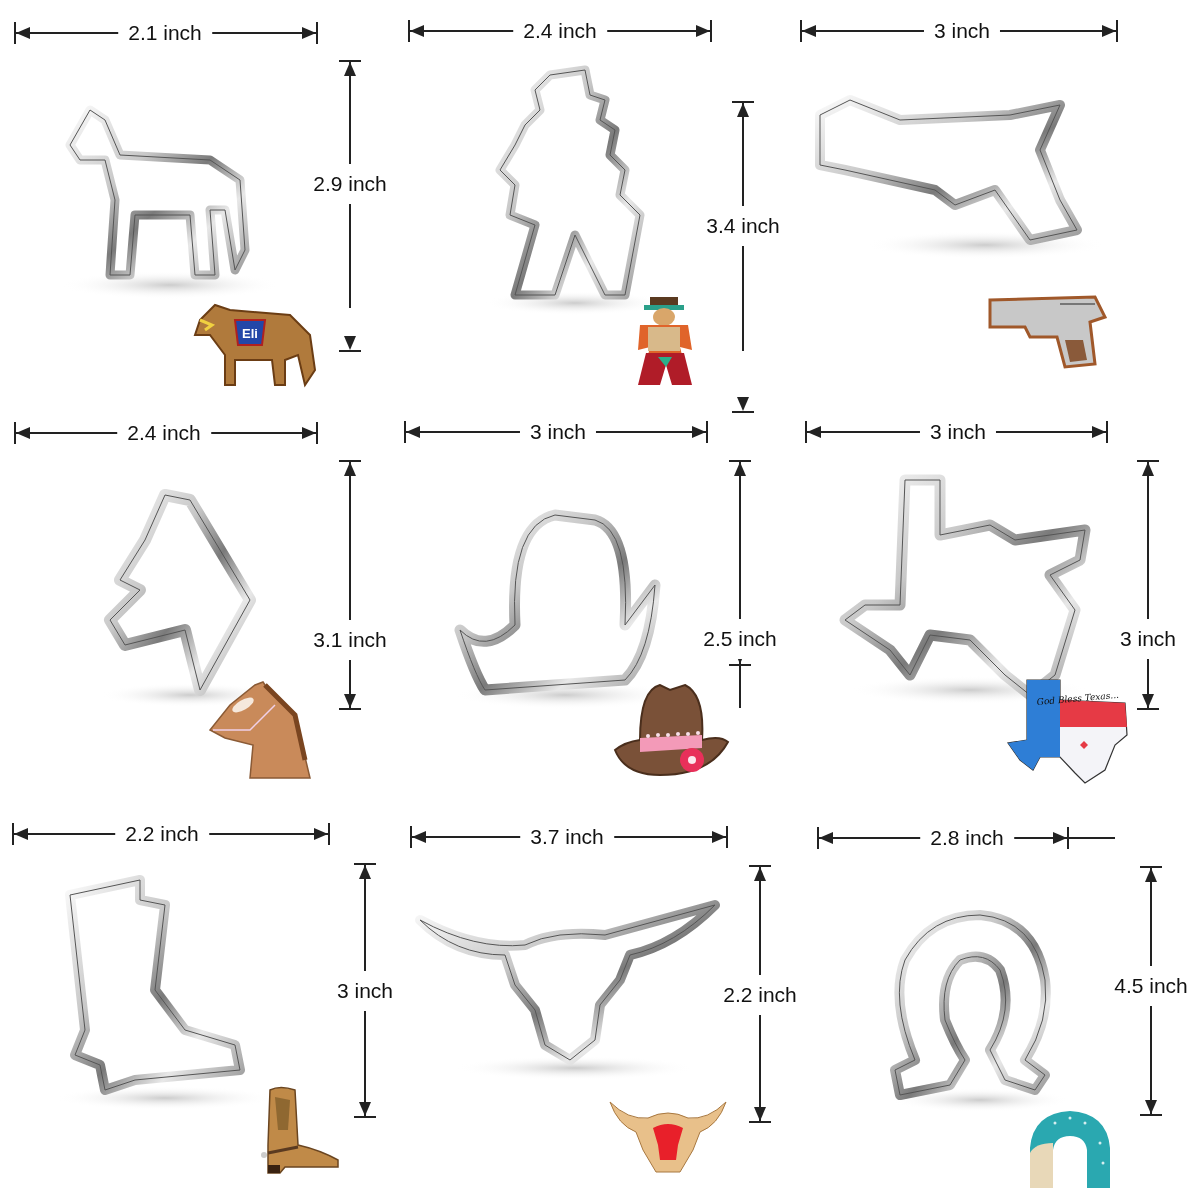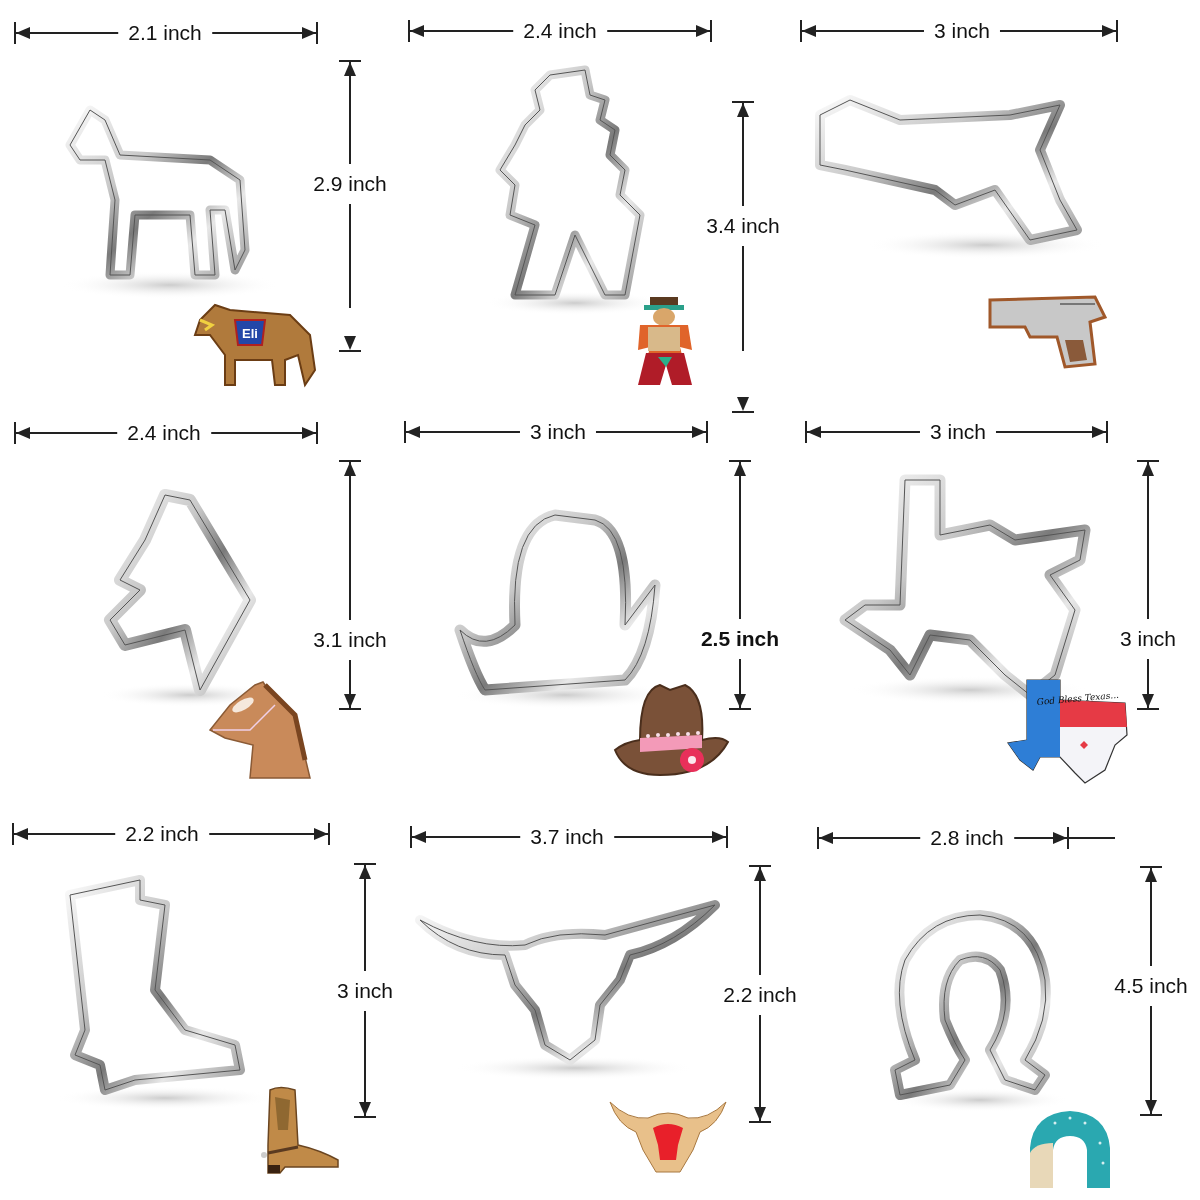--- a/index.html
+++ b/index.html
@@ -154,21 +154,21 @@
 
 <div class="cell" style="left:400px;top:400px;">
   <div class="hdim" style="left:4px;top:17px;width:304px;">
     <div class="tick" style="left:0"></div>
       <div class="arrowL" style="left:2px"></div>
     <div class="line" style="left:2px;width:300px"></div>
     <div class="arrowR" style="right:2px"></div>
       <div class="tick" style="right:0"></div>
     <span class="lbl" style="left:154px">3 inch</span>
   </div>
-  <div class="vdim" style="left:325px;top:60px;height:250px;font-weight:bold;">
+  <div class="vdim" style="left:325px;top:60px;height:206px;">
     <div class="tick" style="top:0"></div>
       <div class="arrowU" style="top:2px"></div>
     <div class="line" style="top:2px;height:246px"></div>
     <div class="arrowD" style="bottom:2px"></div>
       <div class="tick" style="bottom:0"></div>
     <span class="lbl" style="top:179px">2.5 inch</span>
   </div>
   <svg style="left:55px;top:105px" width="220" height="200" viewBox="0 0 220 200">
     <ellipse cx="110" cy="190" rx="110" ry="14" fill="url(#shadow)"></ellipse>
     <path d="M60 120 Q55 20 100 10 L140 15 Q175 25 170 120 L200 80 Q195 150 170 175 L30 185 Q20 170 5 125 Q30 150 60 120 Z" fill="none" stroke="url(#steel)" stroke-width="11" stroke-linejoin="round"></path>

